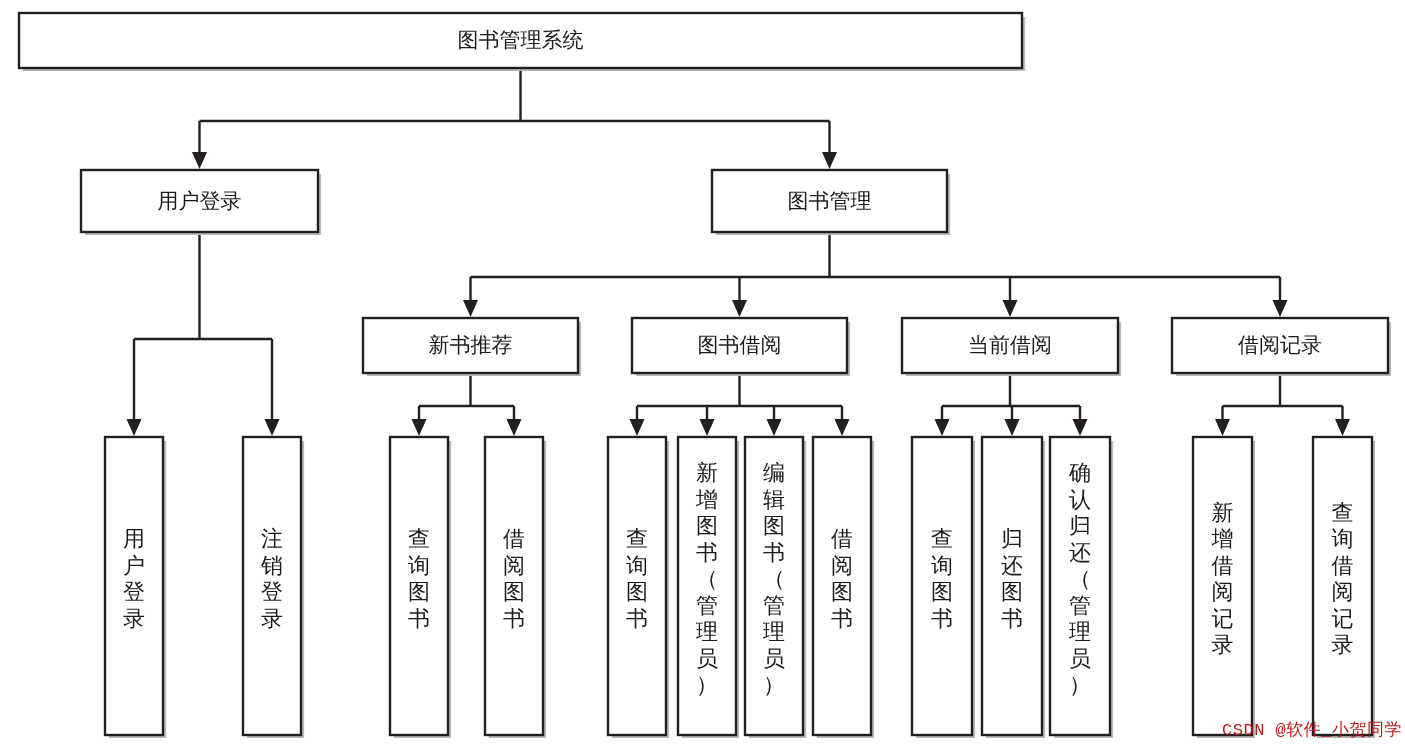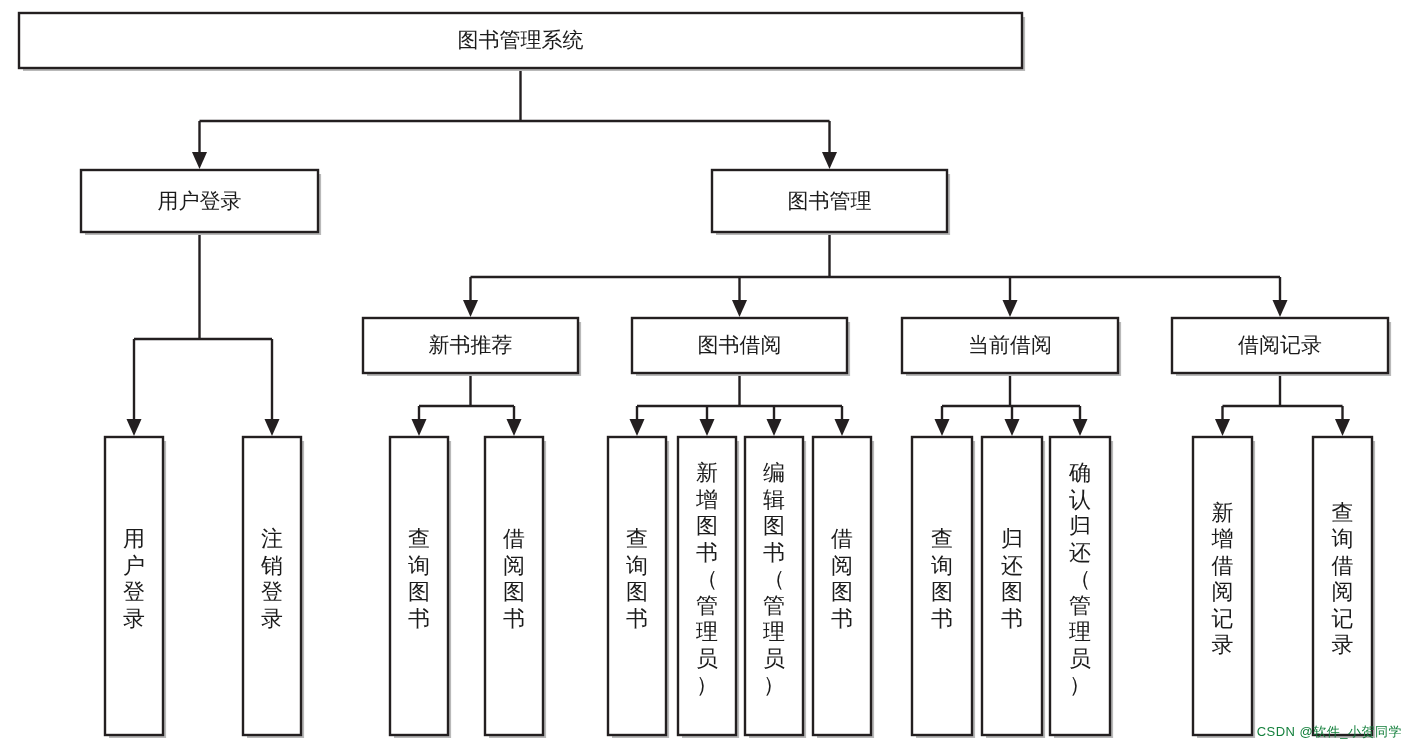--- a/index.html
+++ b/index.html
@@ -53,23 +53,23 @@
   .node-label-vertical {
     fill: #1b1b1b;
     font-family: "Liberation Sans", "DejaVu Sans", sans-serif;
     font-size: 22px;
     text-anchor: middle;
   }
   .watermark {
     position: absolute;
     right: 9px;
     bottom: 6px;
-    color: #15803d;
-    font-size: 13px;
-    font-family: Liberation Sans, sans-serif;
+    color: #b91c1c;
+    font-size: 17px;
+    font-family: Liberation Mono, monospace;
     letter-spacing: 0.5px;
     white-space: nowrap;
     user-select: none;
   }
 </style>
 </head>
 <body>
 
 <div id="diagram-root">
   <svg class="diagram" viewBox="0 0 1405 747" xmlns="http://www.w3.org/2000/svg">

